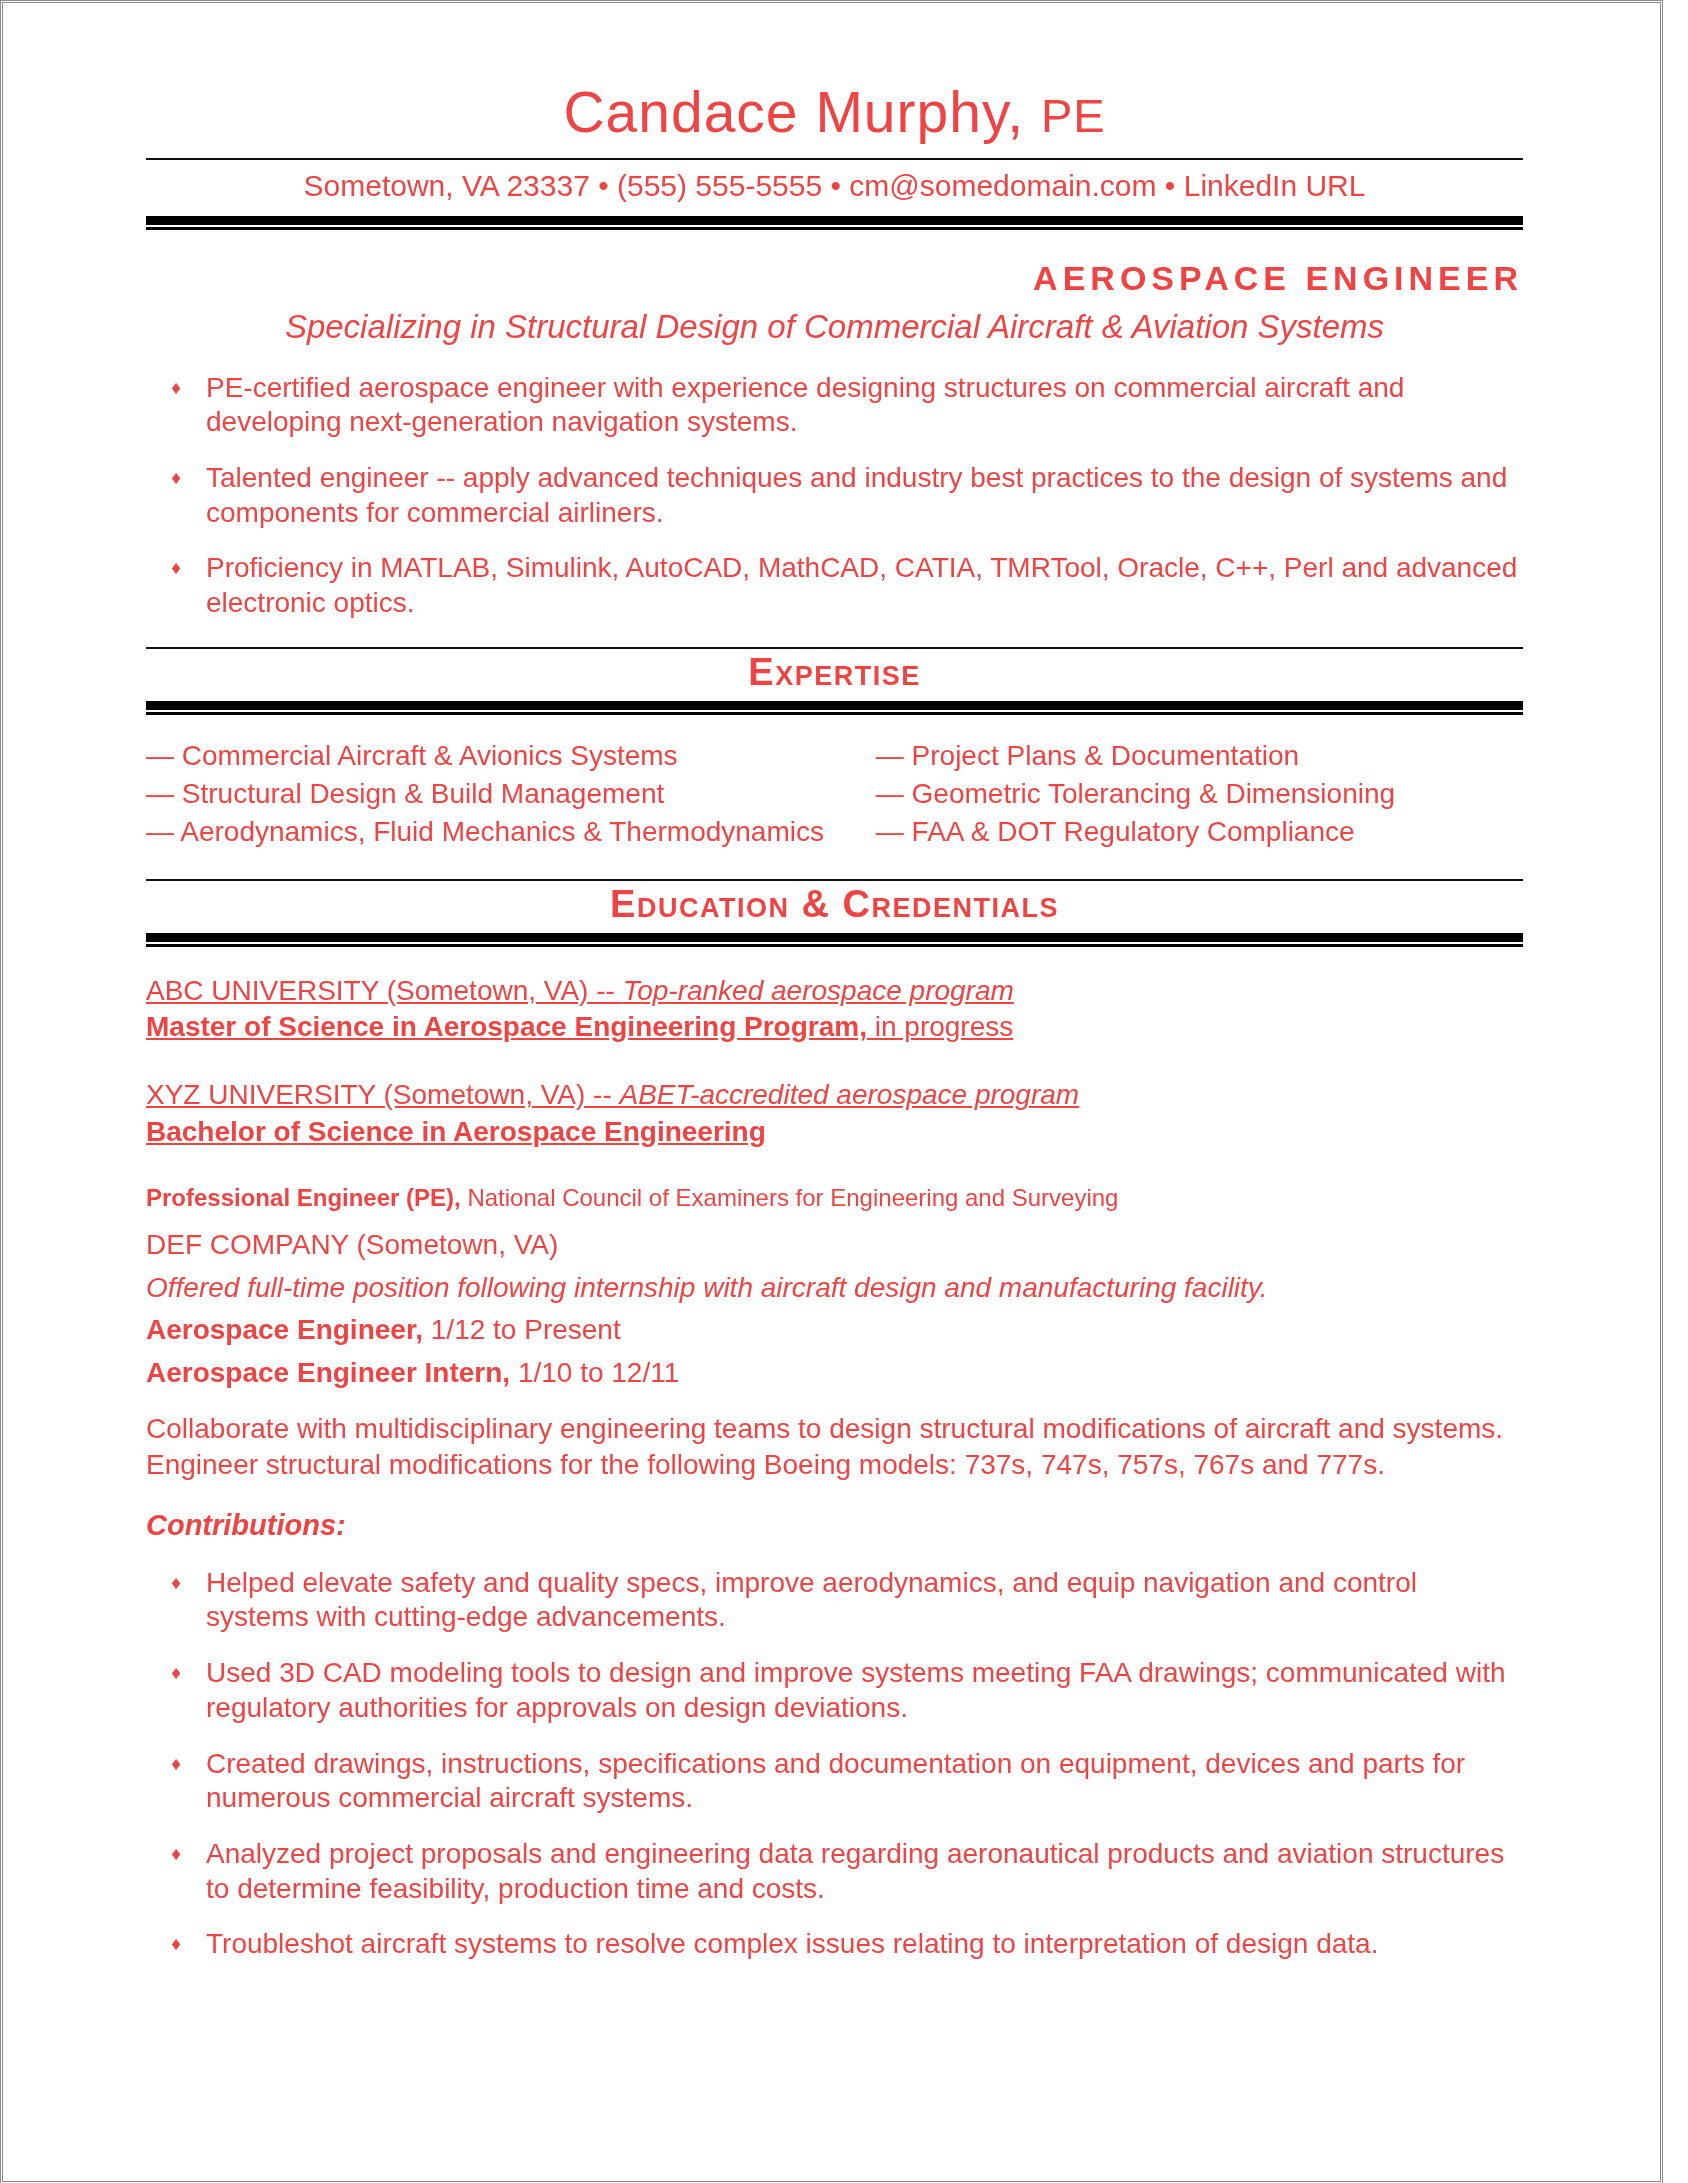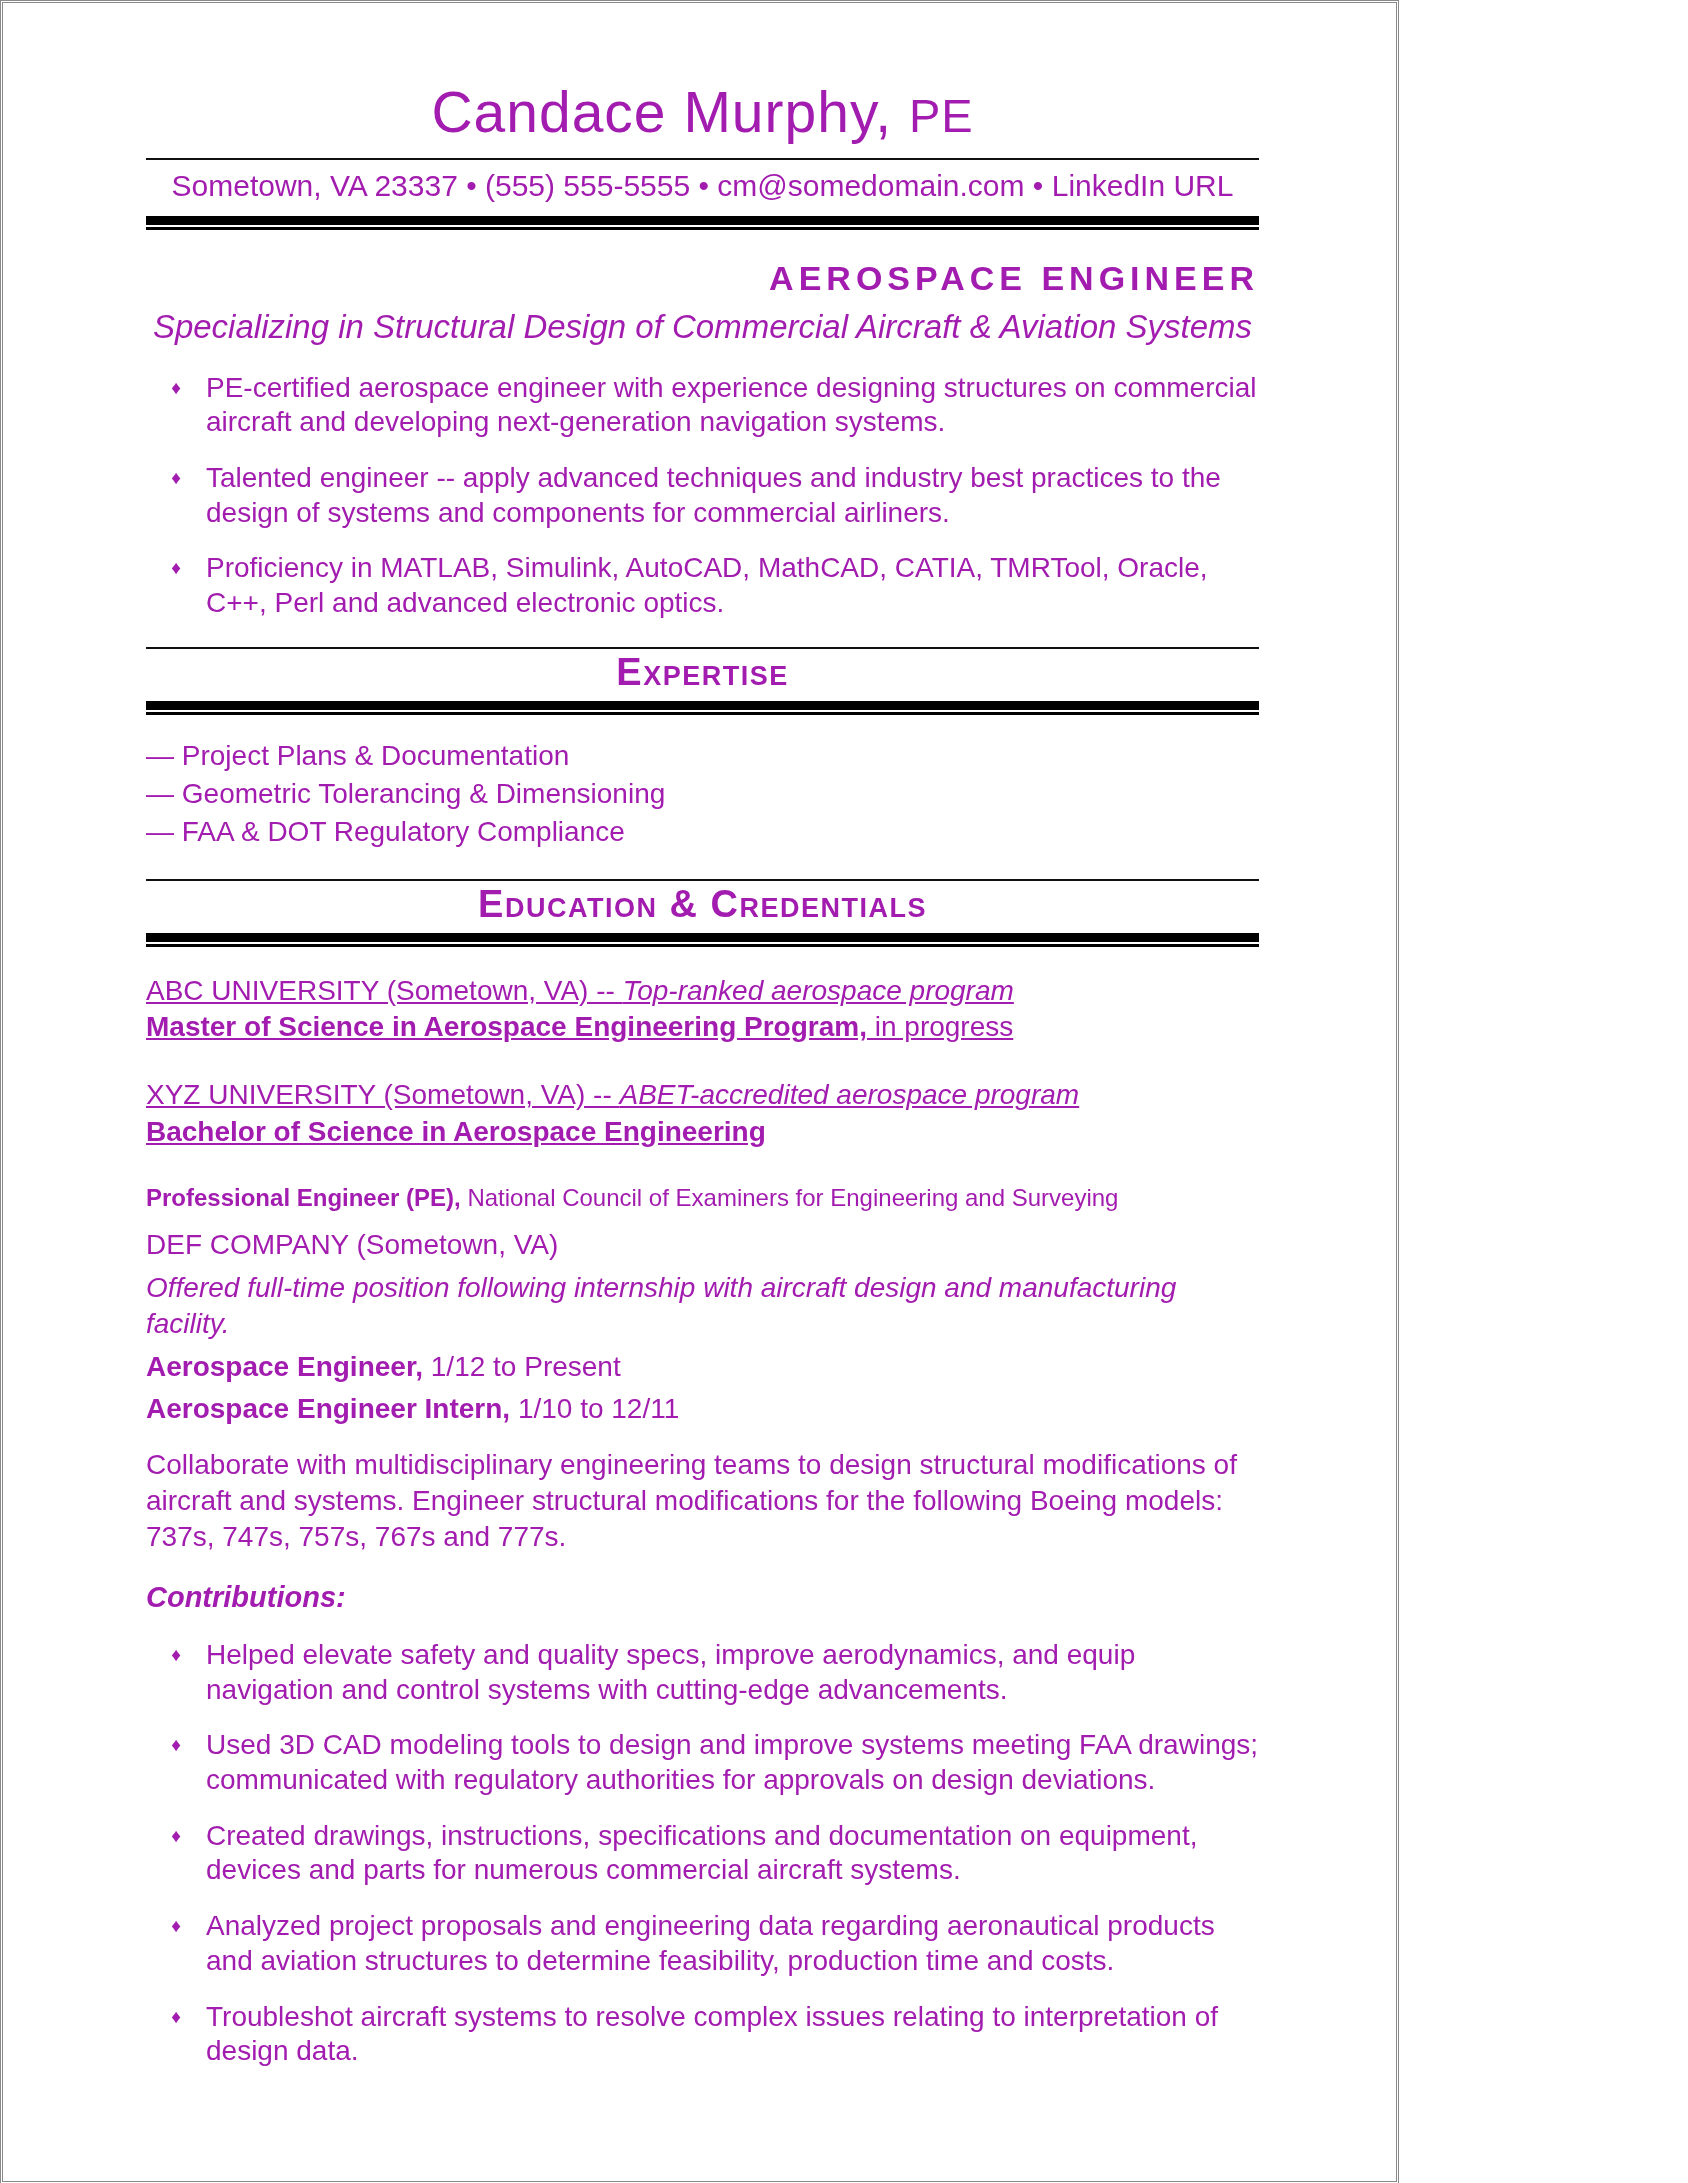--- a/index.html
+++ b/index.html
@@ -1,25 +1,25 @@
 <!DOCTYPE html>
 <html><head>
 <meta charset="utf-8">
 <style>
   html, body { margin: 0; padding: 0; background: #ffffff; }
   .page {
     position: relative;
-    width: 1399px;
+    width: 1663px;
     height: 2184px;
     box-sizing: border-box;
     background: #ffffff;
     border: 3px double #8a8a8a;
     overflow: hidden;
     font-family: "Liberation Sans", "DejaVu Sans", sans-serif;
-    color: #a21caf;
+    color: #ef4444;
   }
   .content {
     padding: 77px 137px 0 143px;
   }
 
   
   .name {
     margin: 0;
     text-align: center;
     font-size: 57px;
@@ -156,20 +156,25 @@
         <span>Proficiency in MATLAB, Simulink, AutoCAD, MathCAD, CATIA, TMRTool, Oracle, C++, Perl and advanced electronic optics.</span>
       </li>
     </ul>
 
     <div class="section-head">
       <div class="rule-thin"></div>
       <h3 class="section-title">Expertise</h3>
       <div class="rule-heavy"></div>
     </div>
     <div class="expertise-cols">
+      <div class="col-left">
+        <div class="exp-item">— Commercial Aircraft &amp; Avionics Systems</div>
+        <div class="exp-item">— Structural Design &amp; Build Management</div>
+        <div class="exp-item">— Aerodynamics, Fluid Mechanics &amp; Thermodynamics</div>
+      </div>
       <div class="col-right">
         <div class="exp-item">— Project Plans &amp; Documentation</div>
         <div class="exp-item">— Geometric Tolerancing &amp; Dimensioning</div>
         <div class="exp-item">— FAA &amp; DOT Regulatory Compliance</div>
       </div>
     </div>
 
     <div class="section-head">
       <div class="rule-thin"></div>
       <h3 class="section-title">Education &amp; Credentials</h3>

